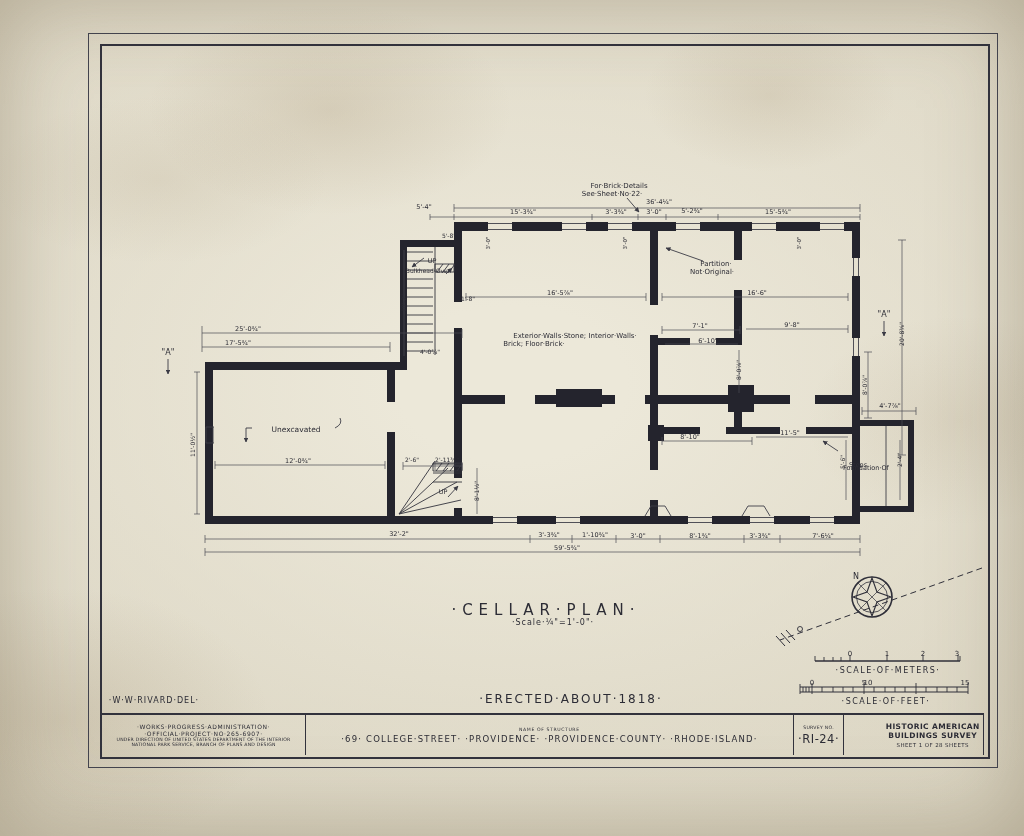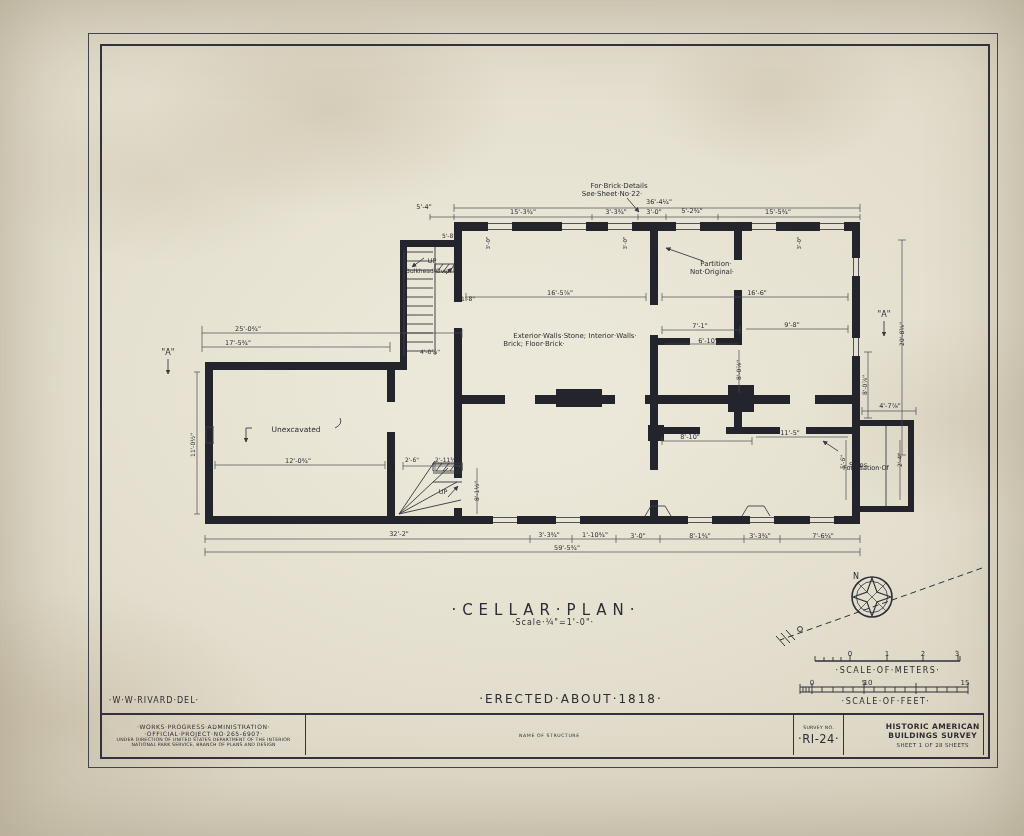--- a/index.html
+++ b/index.html
@@ -279,20 +279,21 @@
 
 <div class="title-block">
   <div class="tb-cell tb-wpa">
     <div class="l1">·WORKS·PROGRESS·ADMINISTRATION·</div>
     <div class="l1">·OFFICIAL·PROJECT·NO·265-6907·</div>
     <div class="l2">UNDER DIRECTION OF UNITED STATES DEPARTMENT OF THE INTERIOR</div>
     <div class="l2">NATIONAL PARK SERVICE, BRANCH OF PLANS AND DESIGN</div>
   </div>
   <div class="tb-cell tb-name">
     <div class="nos">NAME OF STRUCTURE</div>
+    <div class="address">·69· COLLEGE·STREET· ·PROVIDENCE· ·PROVIDENCE·COUNTY· ·RHODE·ISLAND·</div>
   </div>
   <div class="tb-cell tb-survey">
     <div class="lbl">SURVEY NO.</div>
     <div class="val">·RI-24·</div>
   </div>
   <div class="tb-cell tb-habs">
     <div class="h1">HISTORIC AMERICAN</div>
     <div class="h1">BUILDINGS SURVEY</div>
     <div class="h2">SHEET 1 OF 28 SHEETS</div>
   </div>

